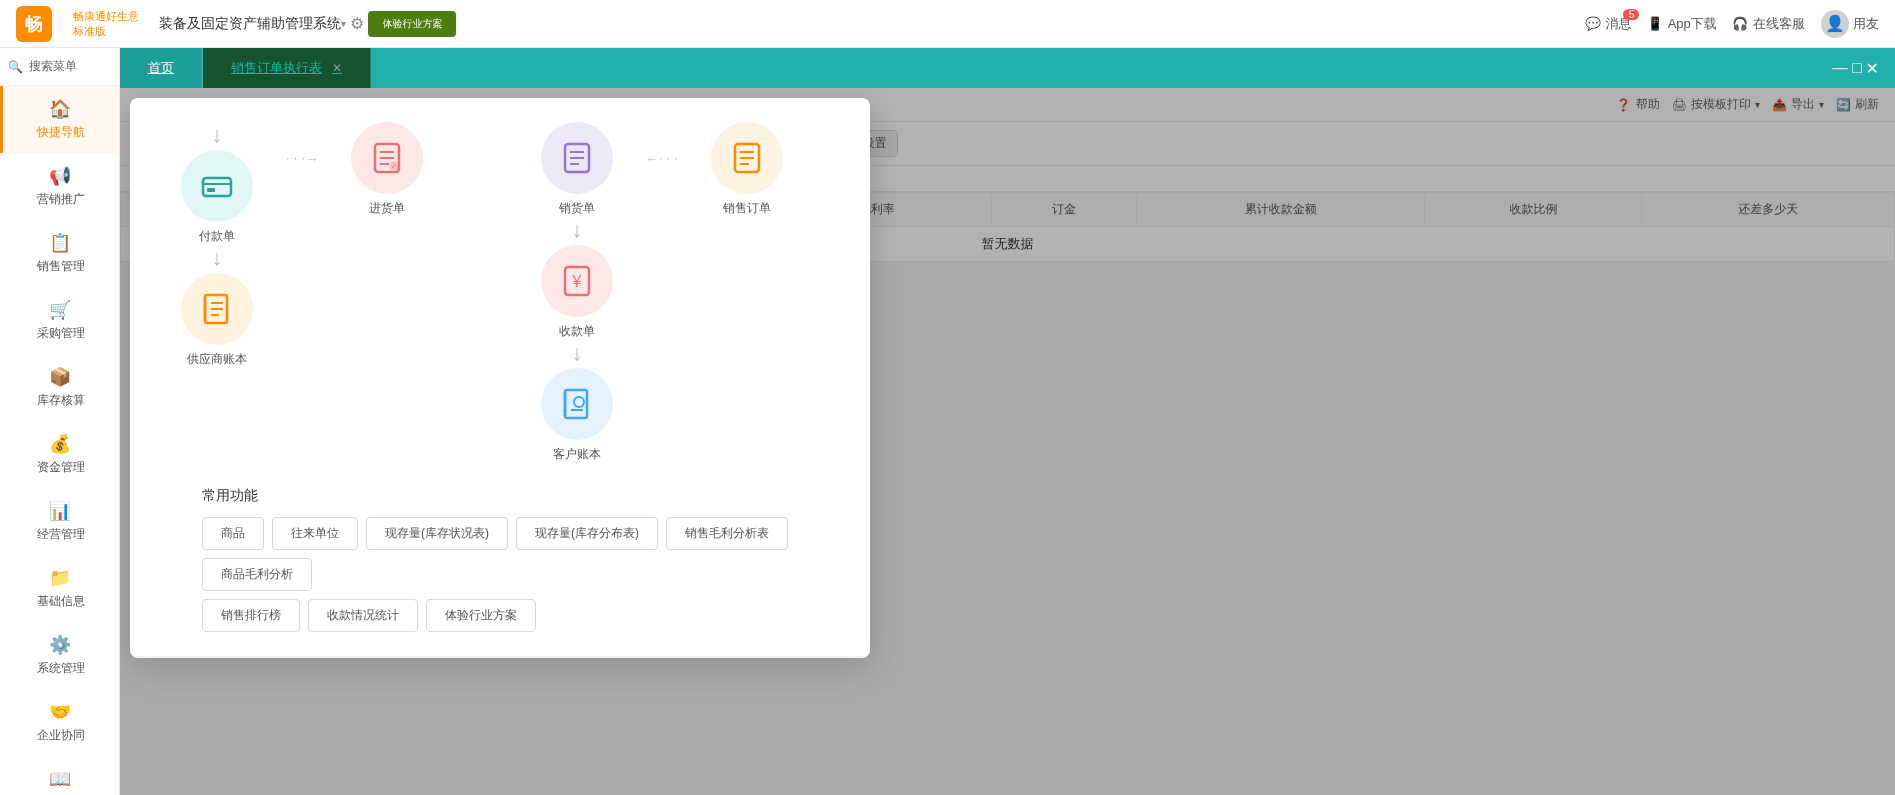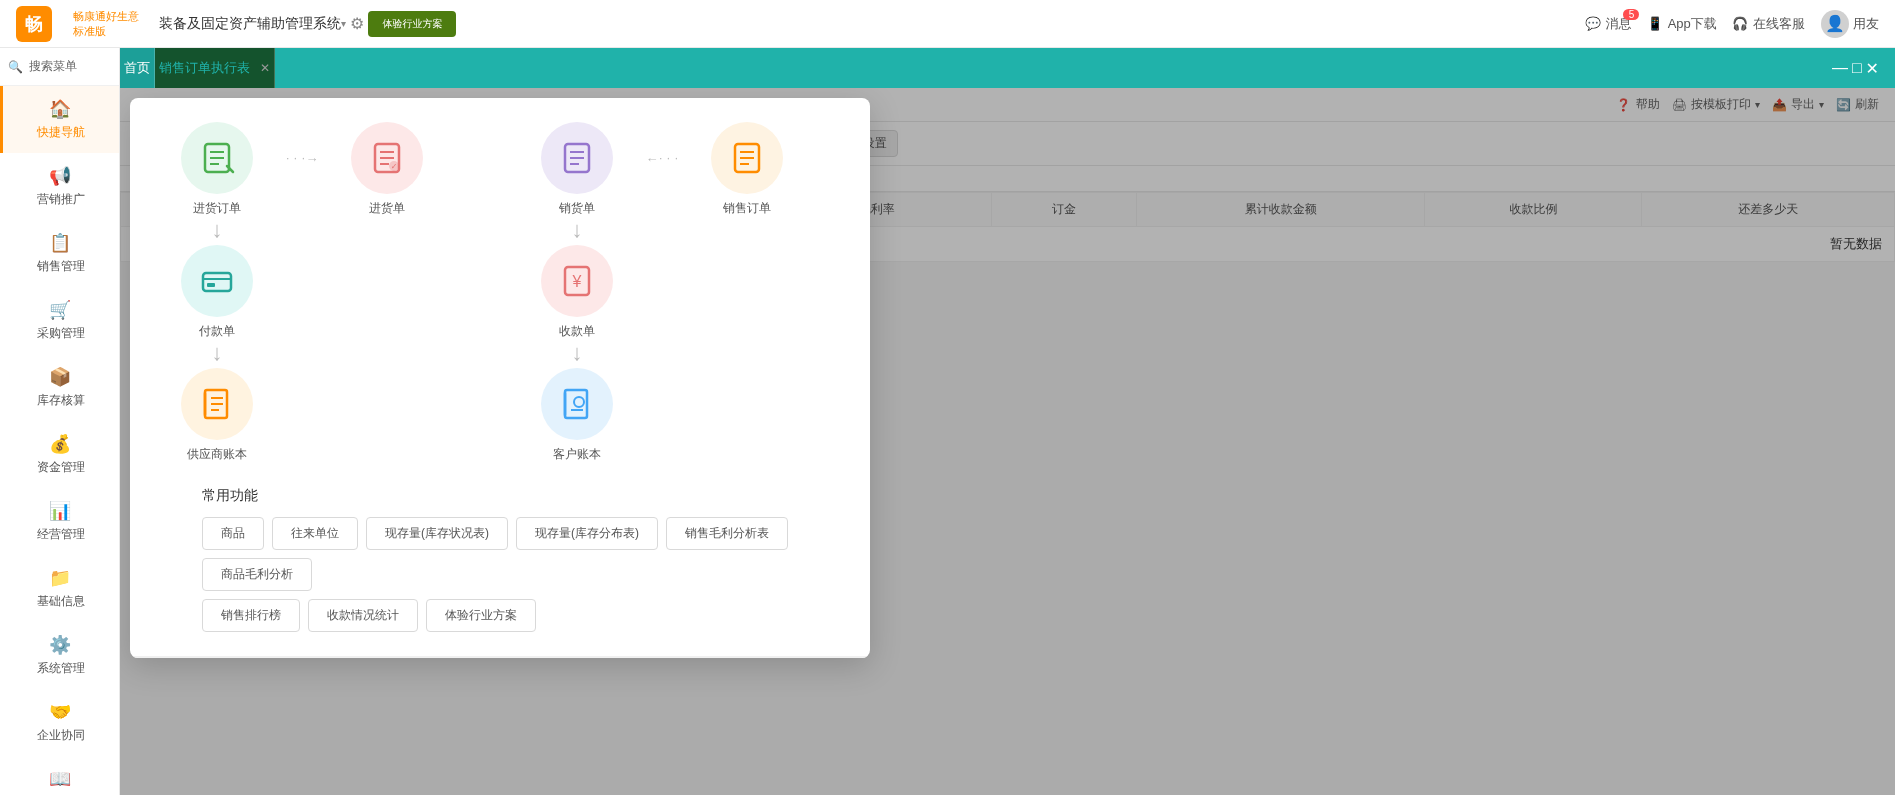--- a/index.html
+++ b/index.html
@@ -24,41 +24,41 @@
     .top-right { display: flex; align-items: center; gap: 16px; margin-left: auto; }
     .top-right-item { display: flex; align-items: center; gap: 4px; color: #555; font-size: 13px; cursor: pointer; position: relative; }
     .badge { background: #ff4d4f; color: #fff; border-radius: 8px; font-size: 10px; padding: 0 4px; position: absolute; top: -6px; right: -8px; min-width: 16px; text-align: center; }
     .user-avatar { width: 28px; height: 28px; background: #d0d0d0; border-radius: 50%; display: flex; align-items: center; justify-content: center; color: #888; font-size: 16px; }
     .search-menu { display: flex; align-items: center; gap: 6px; padding: 10px 8px; color: #666; font-size: 12px; border-bottom: 1px solid #f0f0f0; cursor: pointer; }
     .sidebar-item { display: flex; flex-direction: column; align-items: center; padding: 12px 4px; color: #555; font-size: 12px; cursor: pointer; border-left: 3px solid transparent; gap: 4px; }
     .sidebar-item.active { color: #ff8c00; border-left: 3px solid #ff8c00; background: #fff8f0; }
     .sidebar-icon { font-size: 18px; }
 
     
-    .tab { display: flex; align-items: center; gap: 6px; padding: 0 4px; height: 55px; color: rgba(255,255,255,0.8); font-size: 13px; cursor: pointer; border-right: 1px solid rgba(255,255,255,0.2); }
+    .tab { display: flex; align-items: center; gap: 6px; padding: 0 28px; height: 55px; color: rgba(255,255,255,0.8); font-size: 13px; cursor: pointer; border-right: 1px solid rgba(255,255,255,0.2); text-decoration: underline; }
     .tab.home { background: rgba(0,0,0,0.1); color: #fff; }
     .tab.active { background: #14532d; color: #20b2aa; }
     .tab-close { font-size: 12px; color: rgba(255,255,255,0.7); margin-left: 4px; }
     .tab.active .tab-close { color: #999; }
 
     
     .page-header { background: #fff; padding: 8px 16px; display: flex; align-items: center; justify-content: flex-end; gap: 12px; border-bottom: 1px solid #e8e8e8; }
     .page-header-btn { display: flex; align-items: center; gap: 4px; color: #666; font-size: 12px; cursor: pointer; }
     .filter-row { background: #fff; padding: 8px 16px; display: flex; align-items: center; gap: 8px; border-bottom: 1px solid #e8e8e8; flex-wrap: wrap; }
     .filter-input { border: 1px solid #d9d9d9; border-radius: 4px; padding: 4px 8px; font-size: 12px; color: #333; outline: none; }
     .filter-select { border: 1px solid #d9d9d9; border-radius: 4px; padding: 4px 8px; font-size: 12px; color: #333; outline: none; min-width: 120px; }
     .search-btn { background: #ff8c00; color: #fff; border: none; border-radius: 4px; padding: 5px 16px; font-size: 12px; cursor: pointer; }
     .more-conditions { color: #20b2aa; font-size: 12px; cursor: pointer; }
     .setting-btn { background: #f0f0f0; border: 1px solid #d9d9d9; color: #555; border-radius: 4px; padding: 4px 10px; font-size: 12px; cursor: pointer; }
 
     
     .table-wrapper { background: #fff; margin: 0; overflow: auto; }
     .data-table { width: 100%; border-collapse: collapse; font-size: 12px; }
     .data-table th { background: #fafafa; border: 1px solid #f0f0f0; padding: 8px 12px; color: #555; font-weight: 500; white-space: nowrap; }
-    .data-table td { border: 1px solid #f0f0f0; padding: 8px 12px; color: #333; white-space: nowrap; text-align: right; }
+    .data-table td { border: 1px solid #f0f0f0; padding: 8px 12px; color: #333; white-space: nowrap; }
     .no-data { text-align: center; padding: 60px; color: #999; font-size: 13px; }
 
     
     .modal-overlay { position: absolute; top: 0; left: 0; right: 0; bottom: 0; background: rgba(0,0,0,0.3); z-index: 100; display: flex; align-items: flex-start; justify-content: flex-start; padding: 10px 0 0 10px; }
     .modal-box { background: #fff; border-radius: 8px; width: 740px; max-height: 560px; overflow: hidden; box-shadow: 0 8px 32px rgba(0,0,0,0.18); position: relative; }
     .modal-content { padding: 24px 32px; overflow-y: auto; max-height: 560px; }
     .flow-col { display: flex; flex-direction: column; align-items: center; gap: 0; }
     .flow-node { display: flex; flex-direction: column; align-items: center; gap: 6px; width: 110px; }
     .flow-circle { width: 72px; height: 72px; border-radius: 50%; display: flex; align-items: center; justify-content: center; font-size: 28px; }
     .flow-label { font-size: 12px; color: #555; text-align: center; }
@@ -262,32 +262,20 @@
           </table>
         </div>
 
         <div class="modal-overlay">
           <div class="modal-box">
             <div class="modal-content">
 
               <div style="display:flex;align-items:flex-start;gap:0;padding-bottom:8px;">
 
                 <div class="flow-col">
-                  <div class="flow-node">
-                    <div class="flow-circle circle-green" style="font-size:32px;display:flex;align-items:center;justify-content:center;">
-                      <svg width="40" height="40" viewBox="0 0 40 40">
-                          <rect x="8" y="6" width="24" height="28" rx="3" fill="none" stroke="#4caf50" stroke-width="2.5"></rect>
-                          <line x1="13" y1="14" x2="27" y2="14" stroke="#4caf50" stroke-width="2"></line>
-                          <line x1="13" y1="20" x2="27" y2="20" stroke="#4caf50" stroke-width="2"></line>
-                          <line x1="13" y1="26" x2="22" y2="26" stroke="#4caf50" stroke-width="2"></line>
-                          <path d="M30 28 L36 34" stroke="#4caf50" stroke-width="2.5" stroke-linecap="round"></path>
-                        </svg>
-                    </div>
-                    <span class="flow-label">进货订单</span>
-                  </div>
                   <div class="flow-arrow-v" style="color:#bbb;font-size:22px;text-align:center;line-height:1;padding:2px 0;height:28px;">↓</div>
                   <div class="flow-node">
                     <div class="flow-circle circle-teal" style="font-size:32px;display:flex;align-items:center;justify-content:center;">
                       <svg width="40" height="40" viewBox="0 0 40 40">
                           <rect x="6" y="12" width="28" height="18" rx="3" fill="none" stroke="#26a69a" stroke-width="2.5"></rect>
                           <line x1="6" y1="18" x2="34" y2="18" stroke="#26a69a" stroke-width="2"></line>
                           <rect x="10" y="22" width="8" height="4" rx="1" fill="#26a69a"></rect>
                         </svg>
                     </div>
                     <span class="flow-label">付款单</span>

